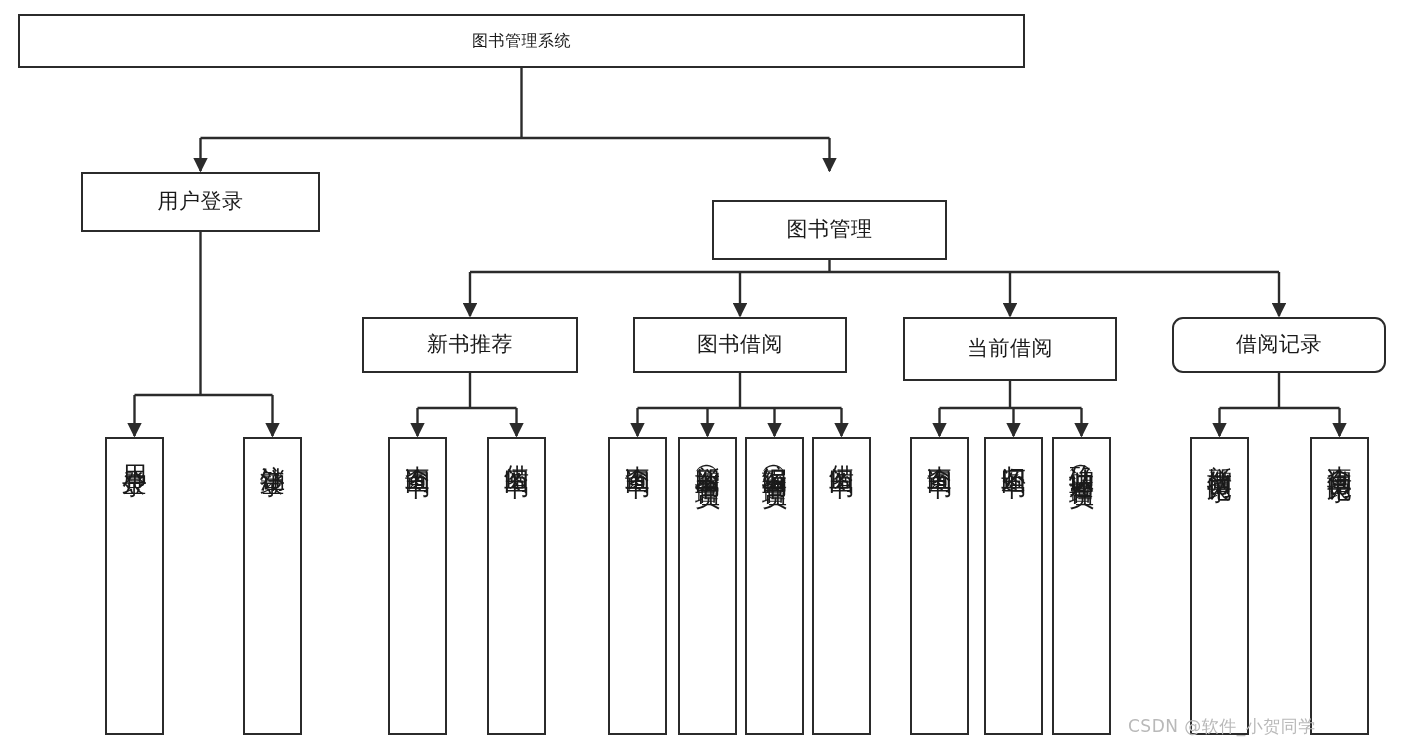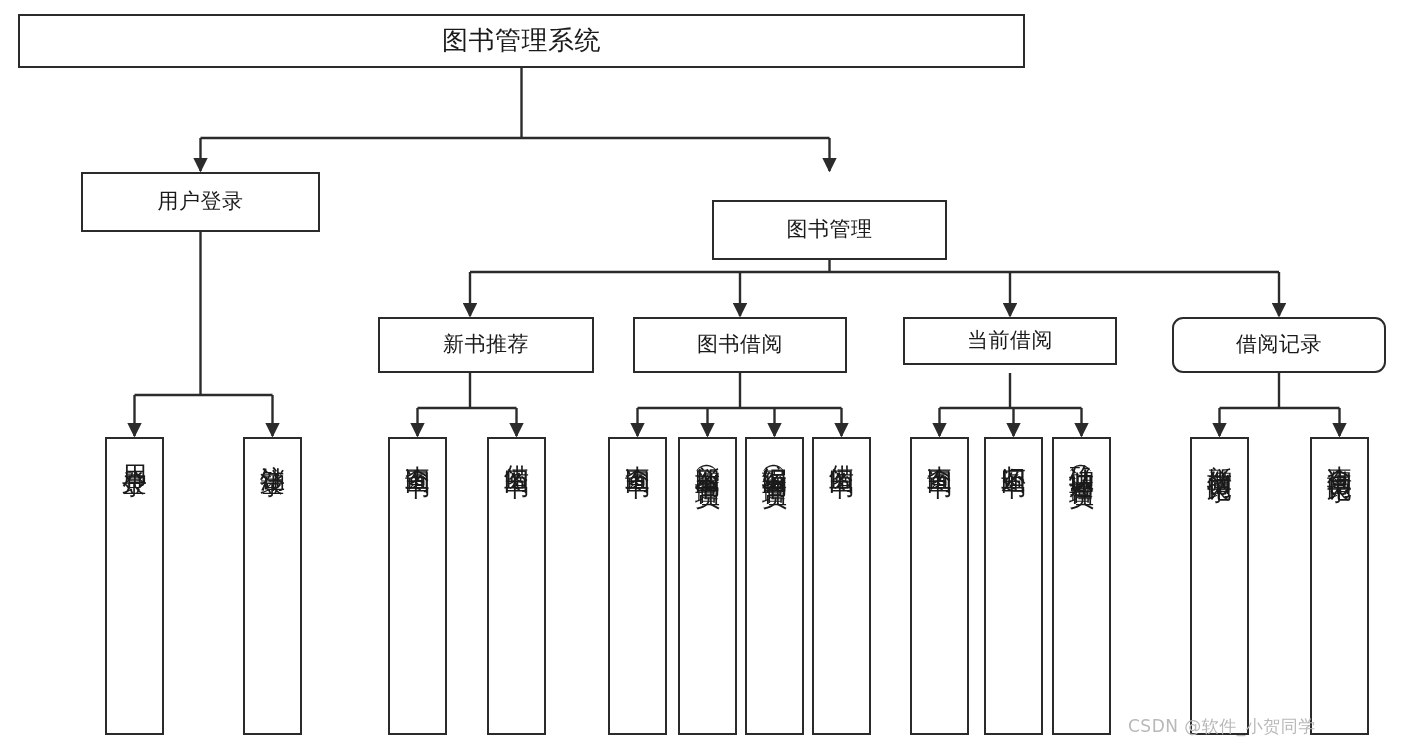--- a/index.html
+++ b/index.html
@@ -42,21 +42,21 @@
     text-align: center;
     line-height: 1.12;
     letter-spacing: 0.5px;
   }
   
   .node.horiz .label {
     writing-mode: horizontal-tb;
     font-size: 21px;
   }
   .node.root .label {
-    font-size: 26px;
+    font-size: 16px;
   }
   
   .node.vert {
     align-items: flex-start;
     padding-top: 6px;
   }
   .node.vert .label {
     writing-mode: vertical-rl;
     text-orientation: upright;
     font-size: 25px;
@@ -134,27 +134,27 @@
   <div id="nodes">
       <div class="node horiz root" style="left: 18px; top: 14px; width: 1007px; height: 54px;">
         <span class="label">图书管理系统</span>
       </div>
       <div class="node horiz" style="left: 81px; top: 172px; width: 239px; height: 60px;">
         <span class="label">用户登录</span>
       </div>
       <div class="node horiz" style="left: 712px; top: 172px; width: 235px; height: 60px; margin-top: 28px;">
         <span class="label">图书管理</span>
       </div>
-      <div class="node horiz" style="left: 362px; top: 317px; width: 216px; height: 56px; margin-left: 16px;">
+      <div class="node horiz" style="left: 362px; top: 317px; width: 216px; height: 56px;">
         <span class="label">新书推荐</span>
       </div>
       <div class="node horiz" style="left: 633px; top: 317px; width: 214px; height: 56px;">
         <span class="label">图书借阅</span>
       </div>
-      <div class="node horiz" style="left: 903px; top: 317px; width: 214px; height: 48px;">
+      <div class="node horiz" style="left: 903px; top: 317px; width: 214px; height: 64px;">
         <span class="label">当前借阅</span>
       </div>
       <div class="node horiz" style="left: 1172px; top: 317px; width: 214px; height: 56px; border-radius: 11px;">
         <span class="label">借阅记录</span>
       </div>
       <div class="node vert" style="left: 105px; top: 437px; width: 59px; height: 298px;">
         <span class="label">用户登录</span>
       </div>
       <div class="node vert" style="left: 243px; top: 437px; width: 59px; height: 298px;">
         <span class="label">注销登录</span>

